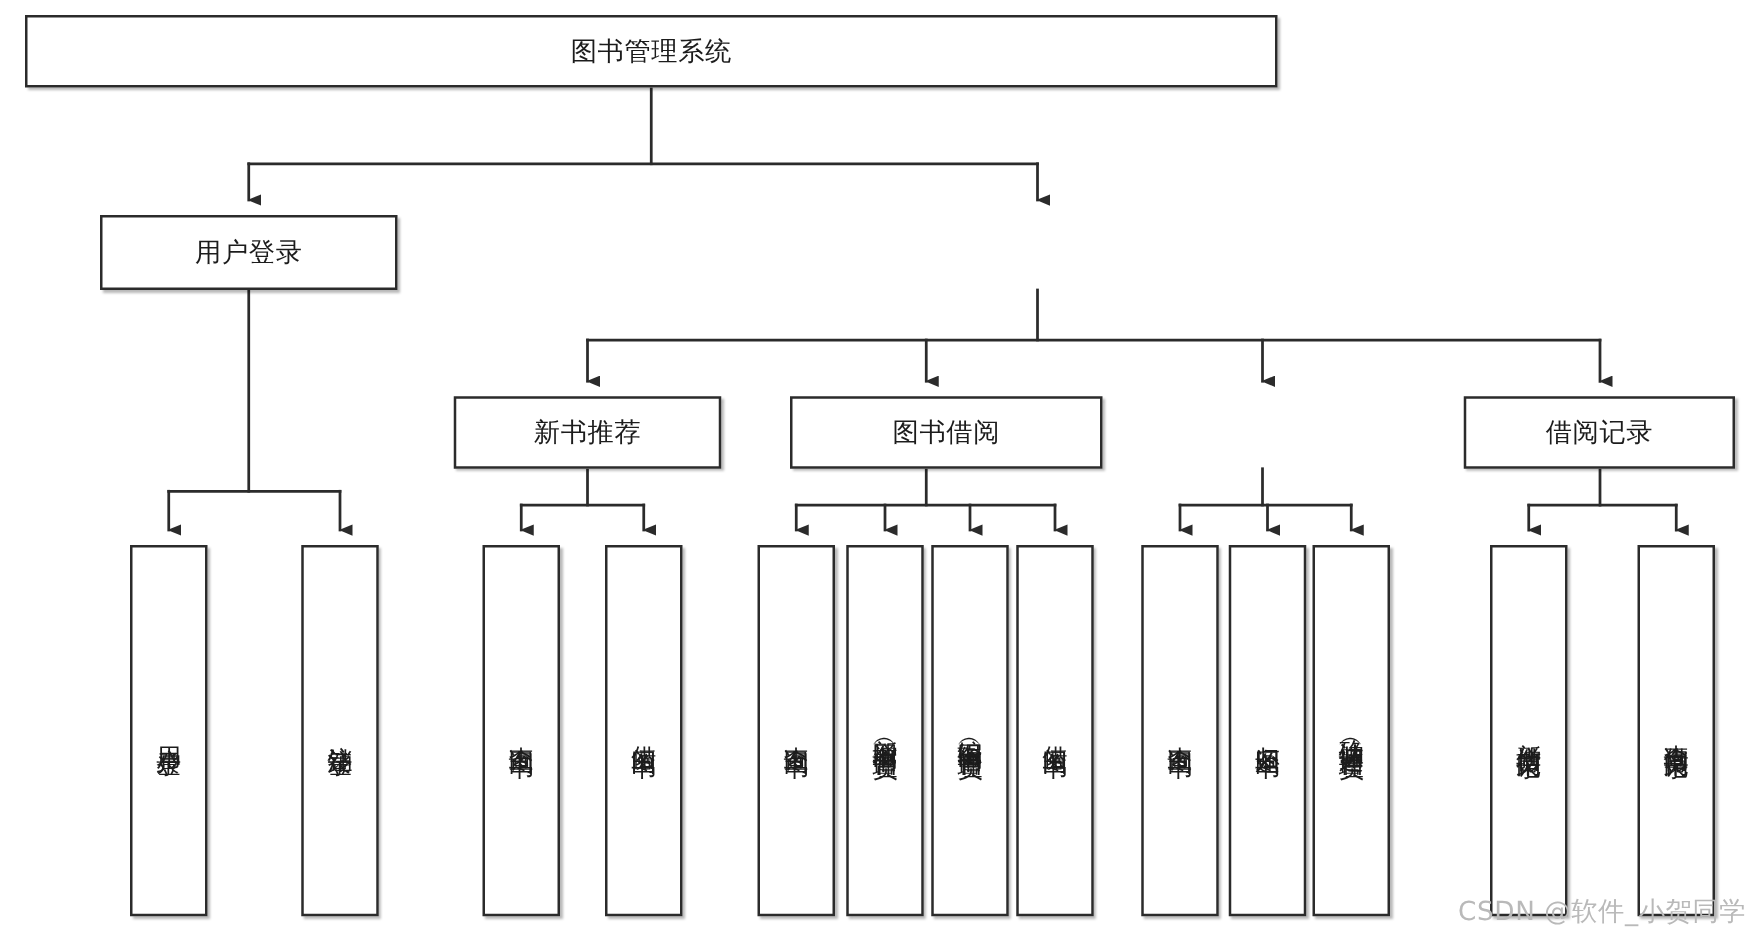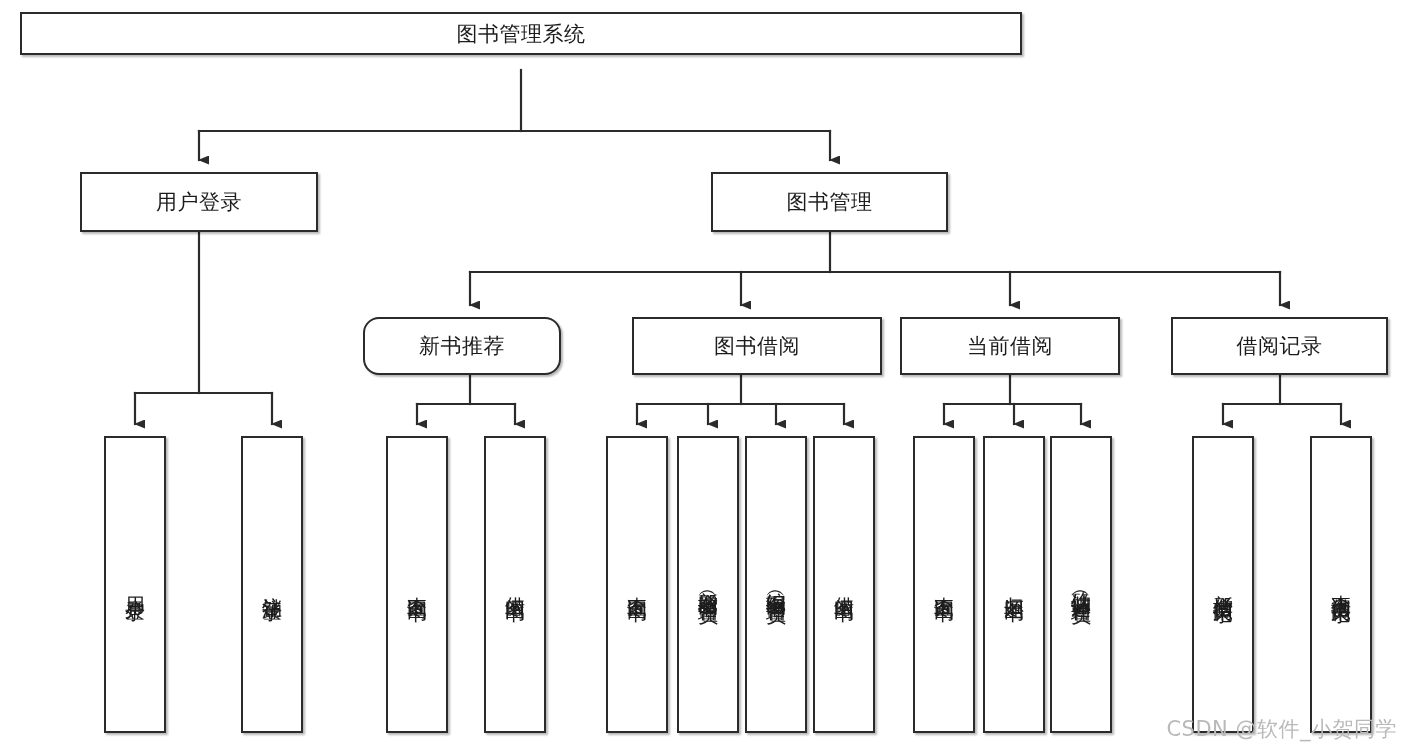--- a/index.html
+++ b/index.html
@@ -120,43 +120,37 @@
       <path d="M 1014 404 L 1014 424" marker-end="url(#arrowhead)"></path>
       <path d="M 1081 404 L 1081 424" marker-end="url(#arrowhead)"></path>
 
       <path d="M 1280 375 L 1280 404"></path>
       <path d="M 1223 404 L 1341 404"></path>
       <path d="M 1223 404 L 1223 424" marker-end="url(#arrowhead)"></path>
       <path d="M 1341 404 L 1341 424" marker-end="url(#arrowhead)"></path>
     </g>
   </svg>
 
-  <div class="node-box" style="left:20px; top:12px; width:1002px; height:43px;">
+  <div class="node-box" style="left:20px; top:12px; width:1002px; height:58px;">
     <div class="node-label-h">图书管理系统</div>
   </div>
 
   <div class="node-box" style="left:80px; top:172px; width:238px; height:60px;">
     <div class="node-label-h">用户登录</div>
   </div>
 
-  <div class="node-box" style="left:711px; top:172px; width:237px; height:60px;">
-    <div class="node-label-h">图书管理</div>
-  </div>
-
-  <div class="node-box" style="left:363px; top:317px; width:198px; height:58px;border-radius:16px;">
+
+  <div class="node-box" style="left:363px; top:317px; width:214px; height:58px;">
     <div class="node-label-h">新书推荐</div>
   </div>
 
   <div class="node-box" style="left:632px; top:317px; width:250px; height:58px;">
     <div class="node-label-h">图书借阅</div>
   </div>
 
-  <div class="node-box" style="left:900px; top:317px; width:220px; height:58px;">
-    <div class="node-label-h">当前借阅</div>
-  </div>
 
   <div class="node-box" style="left:1171px; top:317px; width:217px; height:58px;padding-left:28px;">
     <div class="node-label-h">借阅记录</div>
   </div>
 
   <div class="node-box" style="left:104px; top:436px; width:62px; height:297px;">
     <div class="node-label-v">用户登录</div>
   </div>
 
   <div class="node-box" style="left:241px; top:436px; width:62px; height:297px;">

